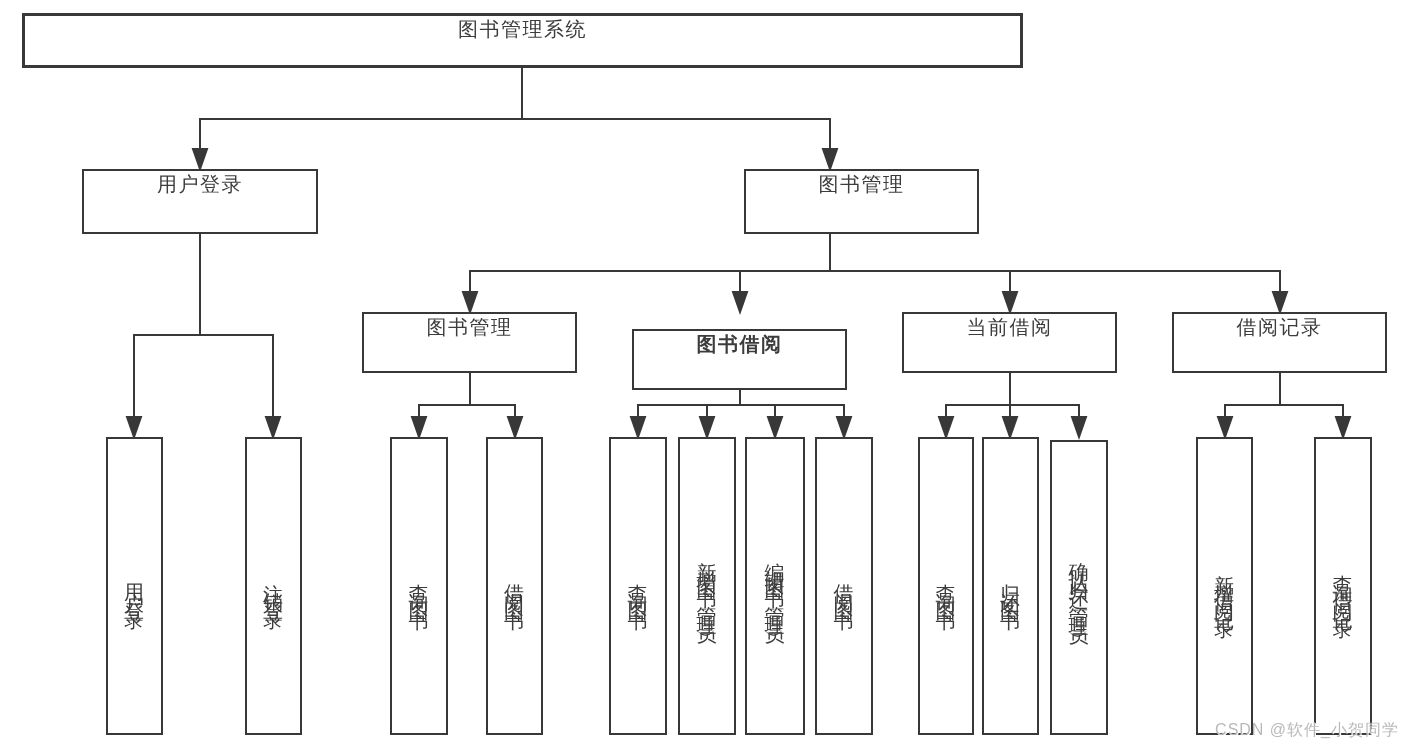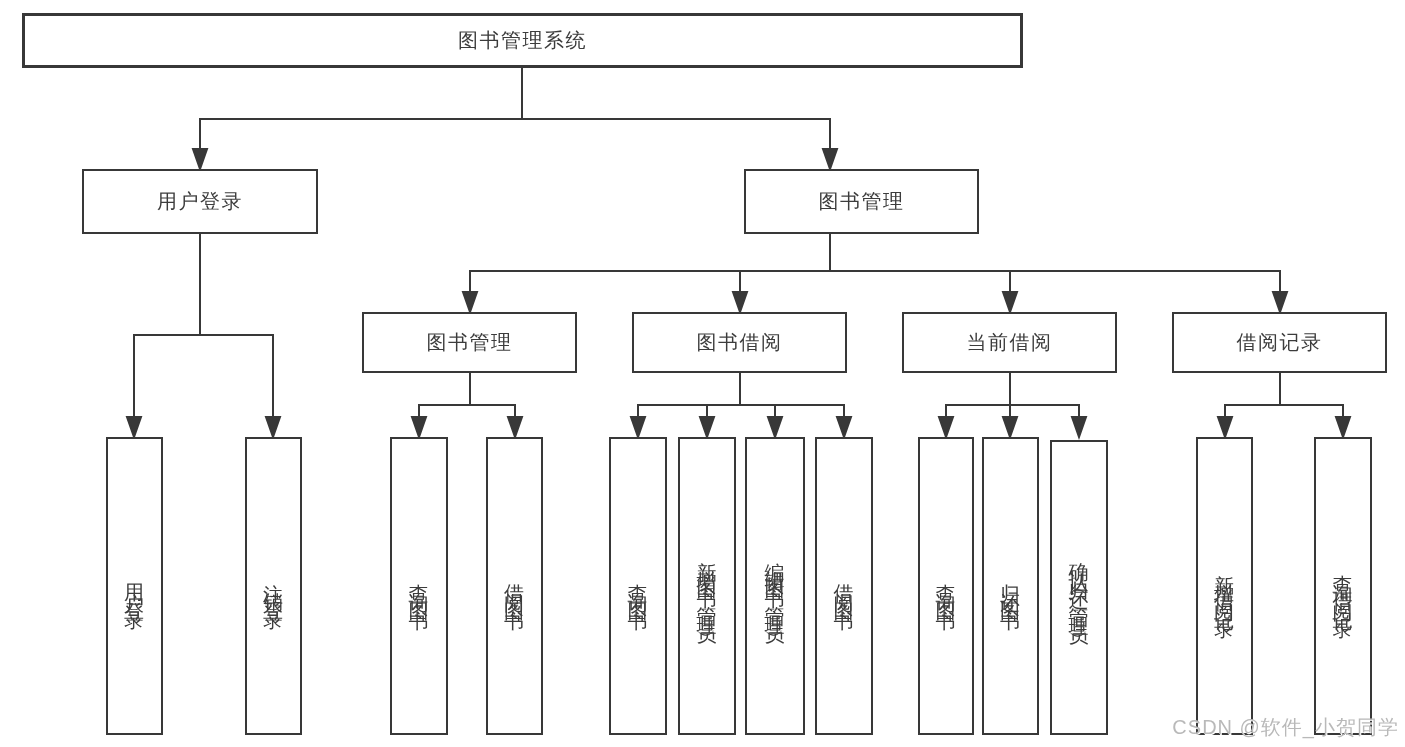--- a/index.html
+++ b/index.html
@@ -16,21 +16,21 @@
     left: 0; top: 0;
     width: 1405px; height: 747px;
     pointer-events: none;
   }
   .node {
     position: absolute;
     box-sizing: border-box;
     border: 2px solid #383838;
     background: #ffffff;
     display: flex;
-    align-items: center;
+    align-items: flex-start;
     justify-content: center;
     color: #3c3c3c;
     font-size: 20px;
     letter-spacing: 1.5px;
     white-space: nowrap;
   }
   .node.top-node { border-width: 3px; }
   .leaf {
     position: absolute;
     box-sizing: border-box;
@@ -43,21 +43,21 @@
     font-size: 20px;
     letter-spacing: 9px;
     writing-mode: vertical-rl;
     text-orientation: mixed;
     line-height: 1;
   }
   .watermark {
     position: absolute;
     right: 6px;
     bottom: 6px;
-    font-size: 20px;
+    font-size: 16px;
     color: #b9b9b9;
     letter-spacing: 1px;
     text-shadow: 1px 1px 0 #ffffff;
     white-space: nowrap;
   }
 </style>
 </head>
 <body>
 
 <div class="canvas">
@@ -145,21 +145,21 @@
   <div class="node" style="left:82px; top:169px; width:236px; height:65px;">
     <span>用户登录</span>
   </div>
   <div class="node" style="left:744px; top:169px; width:235px; height:65px;">
     <span>图书管理</span>
   </div>
 
   <div class="node" style="left:362px; top:312px; width:215px; height:61px;">
     <span>图书管理</span>
   </div>
-  <div class="node" style="left:632px; top:312px; width:215px; height:61px;">
+  <div class="node" style="left:632px; top:329px; width:215px; height:61px;font-weight:bold;">
     <span>图书借阅</span>
   </div>
   <div class="node" style="left:1172px; top:312px; width:215px; height:61px;">
     <span>借阅记录</span>
   </div>
   <div class="node" style="left:902px; top:312px; width:215px; height:61px;">
     <span>当前借阅</span>
   </div>
 
   <div class="leaf" style="left:106px; top:437px; width:57px; height:298px;">

